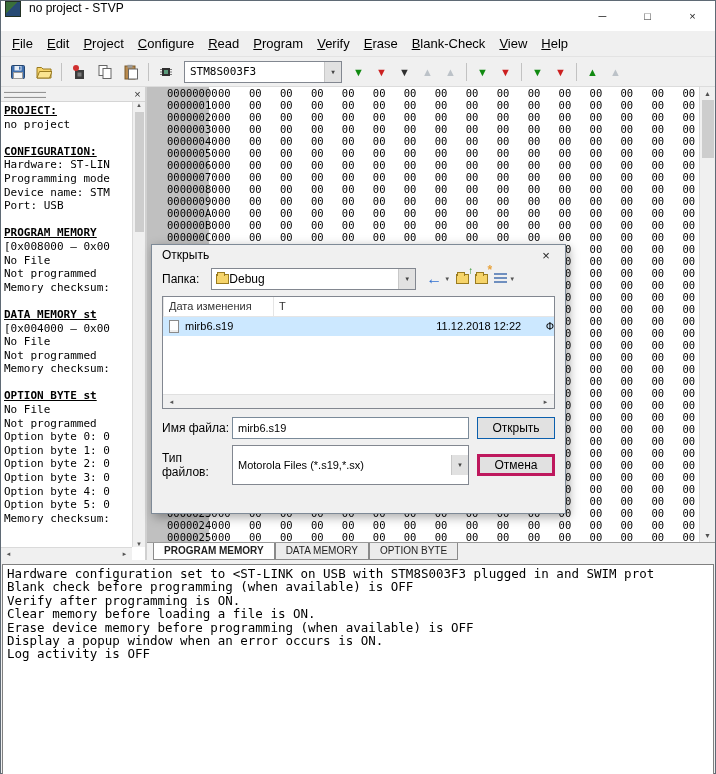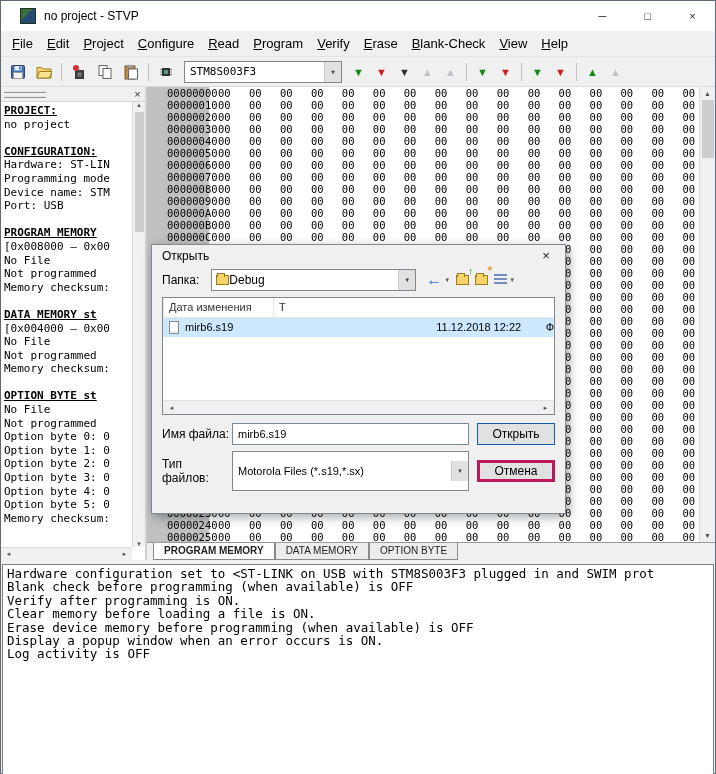--- a/index.html
+++ b/index.html
@@ -1,21 +1,21 @@
 <!DOCTYPE html>
 <html><head>
 <meta charset="utf-8">
 <style>
   * { margin:0; padding:0; box-sizing:border-box; }
   html,body { width:716px; height:774px; overflow:hidden; }
   body { font-family:"Liberation Sans", sans-serif; background:#fff; }
   .window { width:716px; height:774px; display:flex; flex-direction:column; background:#f0f0f0; border:1px solid #5f6a75; position:relative; }
 
   
-  .titlebar { height:30px; background:#ffffff; display:flex; align-items:center; padding-left:19px; flex-shrink:0; }
+  .titlebar { height:30px; background:#ffffff; display:flex; align-items:flex-start; padding-left:4px; flex-shrink:0; }
   .app-icon { width:16px; height:16px; margin-right:8px; background:linear-gradient(135deg,#3a6f3a 0 40%, #274a74 40% 100%); border:1px solid #223022; }
   .title-text { font-size:12px; color:#000; }
   .win-controls { margin-left:auto; display:flex; height:100%; }
   .win-btn { width:45px; height:100%; display:flex; align-items:center; justify-content:center; font-size:11px; color:#222; }
 
   
   .menubar { height:26px; background:#f0f0f0; display:flex; align-items:center; padding-left:4px; font-size:13px; flex-shrink:0; border-bottom:1px solid #e3e3e3; }
   .menu-item { display:inline-block; padding:3px 7px; color:#000; }
   .menu-item::first-letter { text-decoration:underline; }
 
@@ -92,21 +92,21 @@
   .sort-chevron { position:absolute; top:0; left:185px; width:0; height:0; border-left:4px solid transparent; border-right:4px solid transparent; border-bottom:4px solid #9aa7b5; }
   .lh-date { width:110px; border-left:1px solid #e5e5e5; padding-left:5px; height:100%; display:flex; align-items:center; }
   .lh-type { flex:1; border-left:1px solid #e5e5e5; padding-left:5px; height:100%; display:flex; align-items:center; }
   .file-row { display:flex; height:19px; align-items:center; background:#cce8ff; }
   .fr-name { width:270px; display:flex; align-items:center; gap:6px; padding-left:6px; }
   .page-icon { width:10px; height:13px; background:#fff; border:1px solid #8a8a8a; box-shadow:inset 0 -2px 0 #eee; flex-shrink:0; }
   .fr-date { width:110px; padding-left:5px; }
   .fr-type { flex:1; padding-left:5px; }
   .list-hscroll { position:absolute; left:0; right:0; bottom:0; height:14px; background:#f0f0f0; border-top:1px solid #e0e0e0; display:flex; align-items:center; justify-content:space-between; font-size:6px; color:#555; padding:0 3px; }
 
-  .dlg-form { padding:8px 10px 22px; display:grid; grid-template-columns:70px 1fr 86px; row-gap:6px; align-items:center; }
+  .dlg-form { padding:8px 10px 28px; display:grid; grid-template-columns:70px 1fr 86px; row-gap:6px; align-items:center; }
   .form-label { font-size:12px; }
   .dlg-input { height:22px; border:1px solid #7a8a99; background:#fff; font-size:11px; font-family:"Liberation Sans",sans-serif; padding:0 5px; width:100%; }
   .type-combo { height:40px; border:1px solid #828790; background:#fff; display:flex; align-items:center; padding-left:5px; font-size:11px; }
   .type-combo .dd { margin-left:auto; width:17px; height:20px; background:#e1e1e1; border-left:1px solid #c8c8c8; display:flex; align-items:center; justify-content:center; font-size:6px; color:#444; }
   .dlg-btn { height:22px; width:78px; margin-left:8px; background:#e1e1e1; border:3px solid #be185d; font-size:12px; display:flex; align-items:center; justify-content:center; }
   .dlg-btn.default { border:1px solid #0b5fad; }
 </style>
 </head>
 <body>
 

